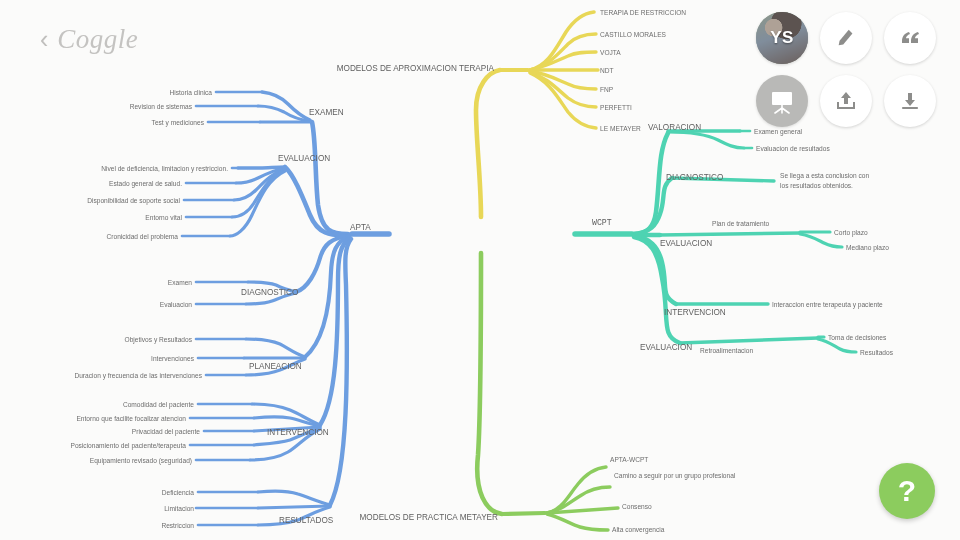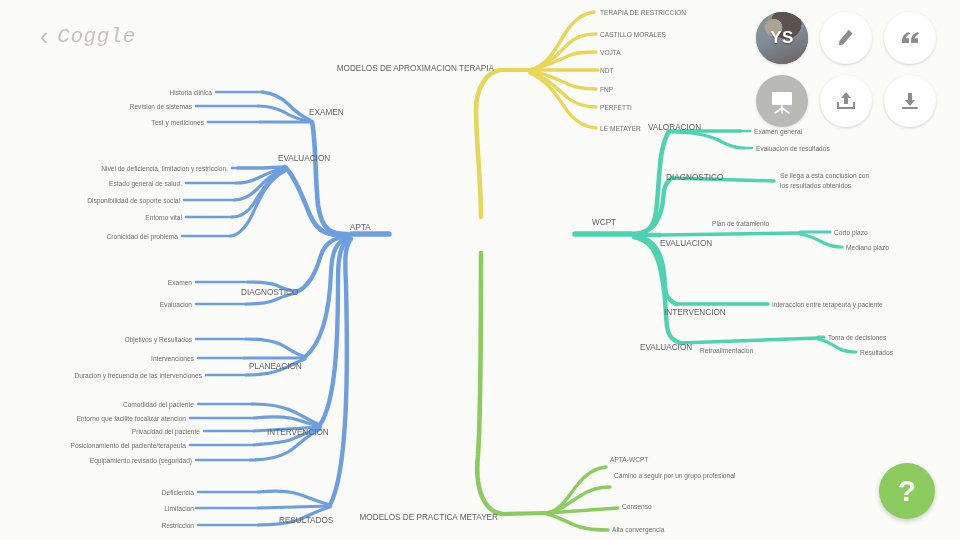--- a/index.html
+++ b/index.html
@@ -10,21 +10,21 @@
     position:relative;
   }
   #canvas{position:absolute;inset:0;width:960px;height:540px;}
   svg.map{position:absolute;left:0;top:0;width:960px;height:540px;}
   svg.map path{fill:none;stroke-linecap:round;stroke-linejoin:round;}
 
   
   .logo{position:absolute;left:40px;top:24px;display:flex;align-items:center;gap:9px;
         color:#c4c4c2;}
   .logo .chev{font-size:25px;line-height:1;font-weight:300;color:#c0bfbd;}
-  .logo .word{font-family:Liberation Mono, monospace;font-style:italic;font-size:21px;
+  .logo .word{font-family:Liberation Serif, serif;font-style:italic;font-size:27px;
        letter-spacing:.5px;color:#c4c3c1;}
 
   
   .toolbar{position:absolute;right:14px;top:12px;width:200px;}
   .trow{display:flex;gap:12px;justify-content:center;margin-bottom:11px;}
   .tbtn{width:52px;height:52px;border-radius:50%;background:#ffffff;
         box-shadow:0 1px 3px rgba(0,0,0,.16);display:flex;align-items:center;
         justify-content:center;position:relative;}
   .tbtn.grey{background:#b9b9b7;box-shadow:0 1px 3px rgba(0,0,0,.13);}
   .tbtn svg{display:block;}
@@ -209,21 +209,21 @@
   <div class="lbl sub r" style="left:186px;top:418px;">Entorno que facilite focalizar atencion</div>
   <div class="lbl sub r" style="left:200px;top:431px;">Privacidad del paciente</div>
   <div class="lbl sub r" style="left:186px;top:445px;">Posicionamiento del paciente/terapeuta</div>
   <div class="lbl sub r" style="left:192px;top:460px;">Equipamiento revisado (seguridad)</div>
 
   <div class="lbl lead l" style="left:279px;top:520px;">RESULTADOS</div>
   <div class="lbl sub r" style="left:194px;top:492px;">Deficiencia</div>
   <div class="lbl sub r" style="left:194px;top:508px;">Limitacion</div>
   <div class="lbl sub r" style="left:194px;top:525px;">Restriccion</div>
 
-  <div class="lbl lead l" style="left:592px;top:222px;">WCPT</div>
+  <div class="lbl lead l" style="left:592px;top:222px;font-family:Liberation Mono, monospace;">WCPT</div>
 
   <div class="lbl lead l" style="left:648px;top:127px;">VALORACION</div>
   <div class="lbl sub l" style="left:754px;top:131px;">Examen general</div>
   <div class="lbl sub l" style="left:756px;top:148px;">Evaluacion de resultados</div>
 
   <div class="lbl lead l" style="left:666px;top:177px;">DIAGNOSTICO</div>
   <div class="lbl sub l" style="left:780px;top:181px;width:96px;white-space:normal;line-height:1.5;transform:translate(0,-50%);">Se llega a esta conclusion con los resultados obtenidos.</div>
 
   <div class="lbl lead l" style="left:660px;top:243px;">EVALUACION</div>
   <div class="lbl sub l" style="left:712px;top:223px;">Plan de tratamiento</div>

